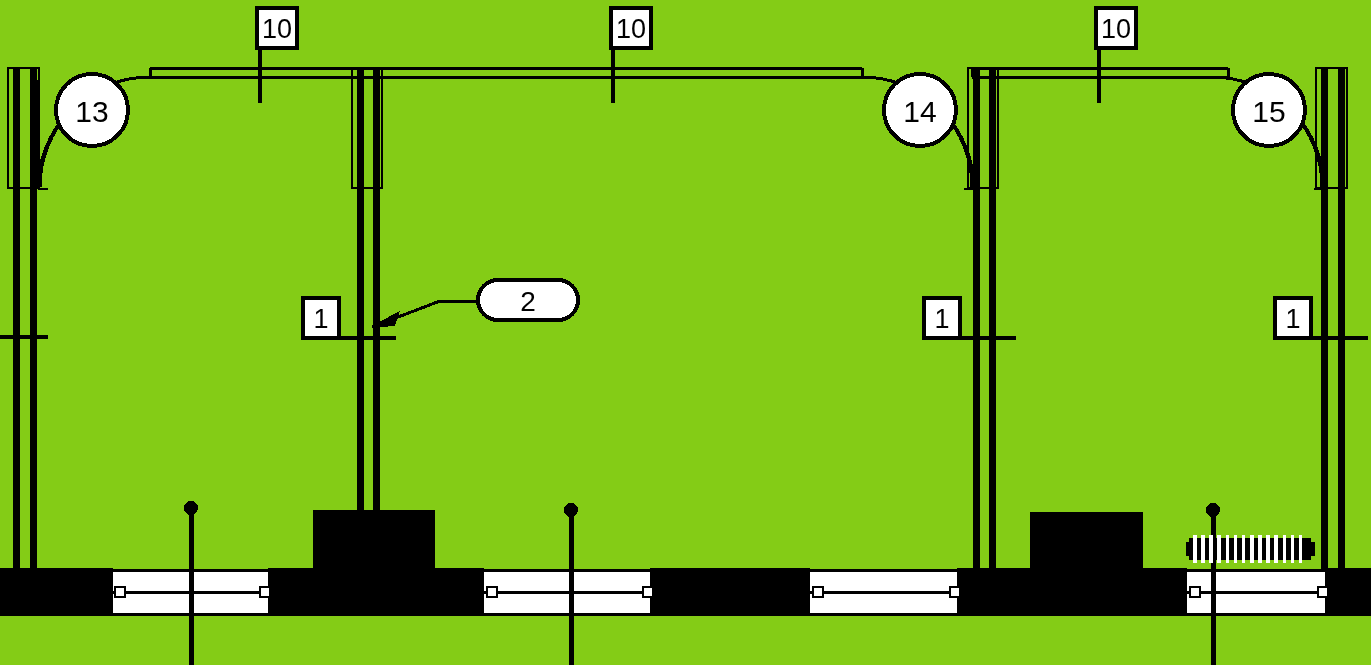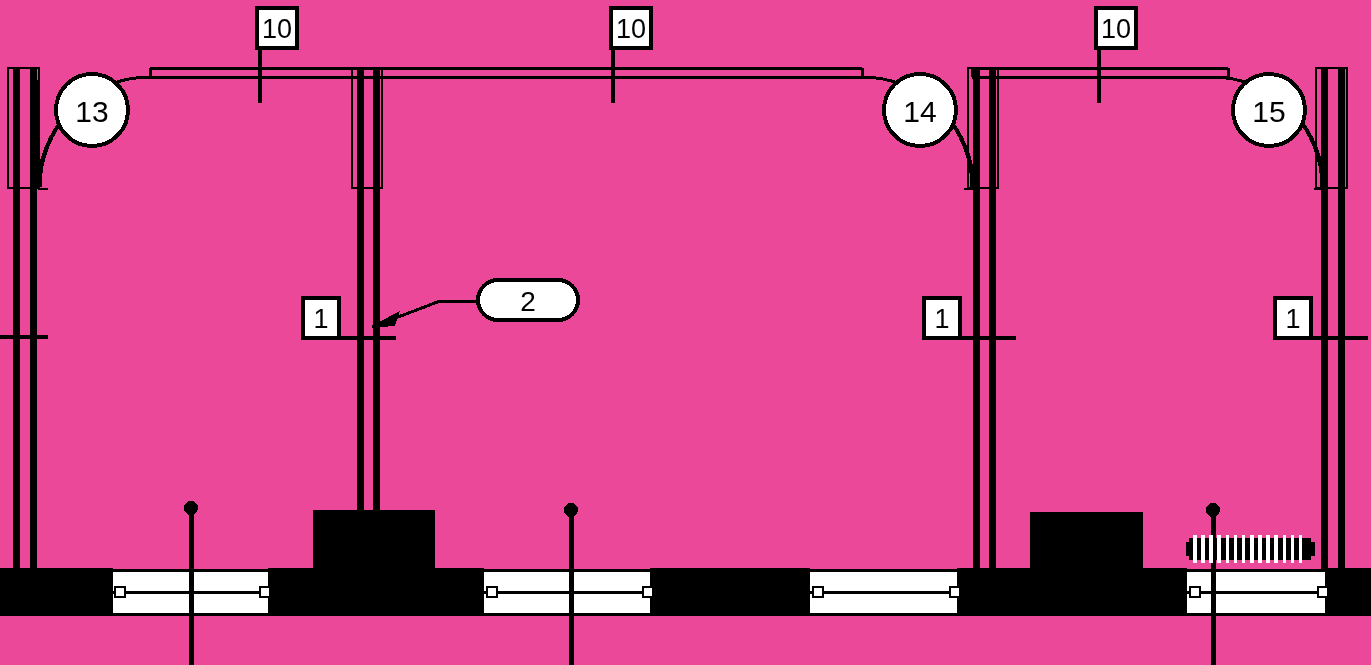--- a/index.html
+++ b/index.html
@@ -1,17 +1,17 @@
 <!DOCTYPE html>
 <html><head>
 <meta charset="utf-8">
 <style>
   html,body{margin:0;padding:0;background:#ffffff;}
   body{font-family:"Liberation Sans",sans-serif;}
-  #stage{position:relative;width:1371px;height:665px;background:#ec4899;overflow:hidden;}
+  #stage{position:relative;width:1371px;height:665px;background:#84cc16;overflow:hidden;}
   #stage svg{display:block;position:absolute;left:0;top:0;}
   .lbl-text{font-family:"Liberation Sans",sans-serif;fill:#000;text-anchor:middle;dominant-baseline:central;}
   .lbl-box{font-size:27px;}
   .lbl-circ{font-size:30px;}
   .lbl-cap{font-size:28px;}
 </style>
 </head>
 <body>
 
 <div id="stage">

